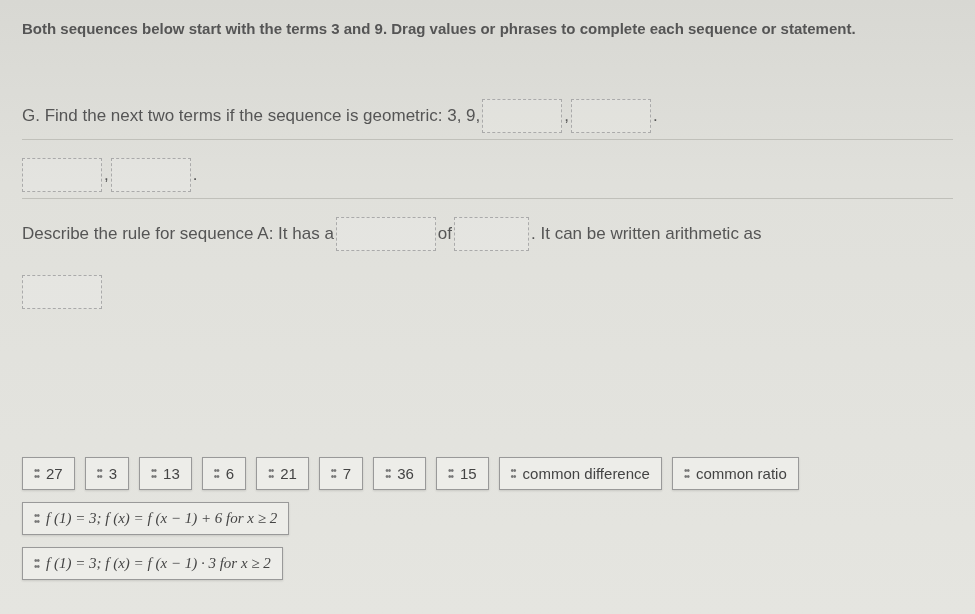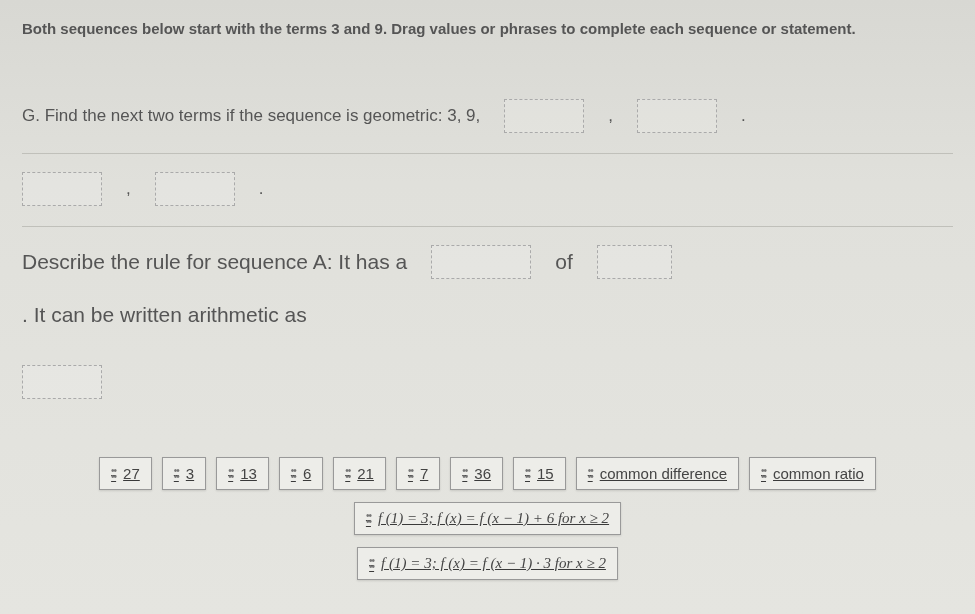--- a/index.html
+++ b/index.html
@@ -24,23 +24,23 @@
       line-height: 1.4;
       margin-bottom: 60px;
     }
     .question-row {
       display: flex;
       align-items: center;
       flex-wrap: wrap;
       font-size: 17px;
       color: #555;
       margin-bottom: 18px;
-      padding-bottom: 20px;
+      padding-bottom: 6px;
       border-bottom: 1px solid #c0c0ba;
-      gap: 24px;
+      gap: 2px;
     }
     .question-row.no-border {
       border-bottom: none;
     }
     .drop-slot {
       display: inline-block;
       min-width: 80px;
       height: 34px;
       border: 1.5px dashed #aaa;
       background: rgba(255,255,255,0.15);
@@ -49,38 +49,37 @@
     .drop-slot.wide {
       min-width: 100px;
     }
     .drop-slot.small {
       min-width: 75px;
     }
     .sep {
       color: #555;
     }
     .rule-text {
-      font-size: 21px;
+      font-size: 17px;
       color: #555;
       text-align: right;
     }
     .tiles-area {
       position: absolute;
       bottom: 22px;
       left: 0;
       right: 0;
       padding: 0 22px;
     }
     .tiles-row {
       display: flex;
-      justify-content: center;
+      justify-content: flex-start;
       flex-wrap: wrap;
       gap: 10px;
       margin-bottom: 12px;
-      text-decoration: underline;
     }
     .tile {
       background: #edede9;
       border: 1px solid #999;
       padding: 7px 11px;
       font-size: 15px;
       color: #444;
       display: inline-flex;
       align-items: center;
       gap: 7px;

